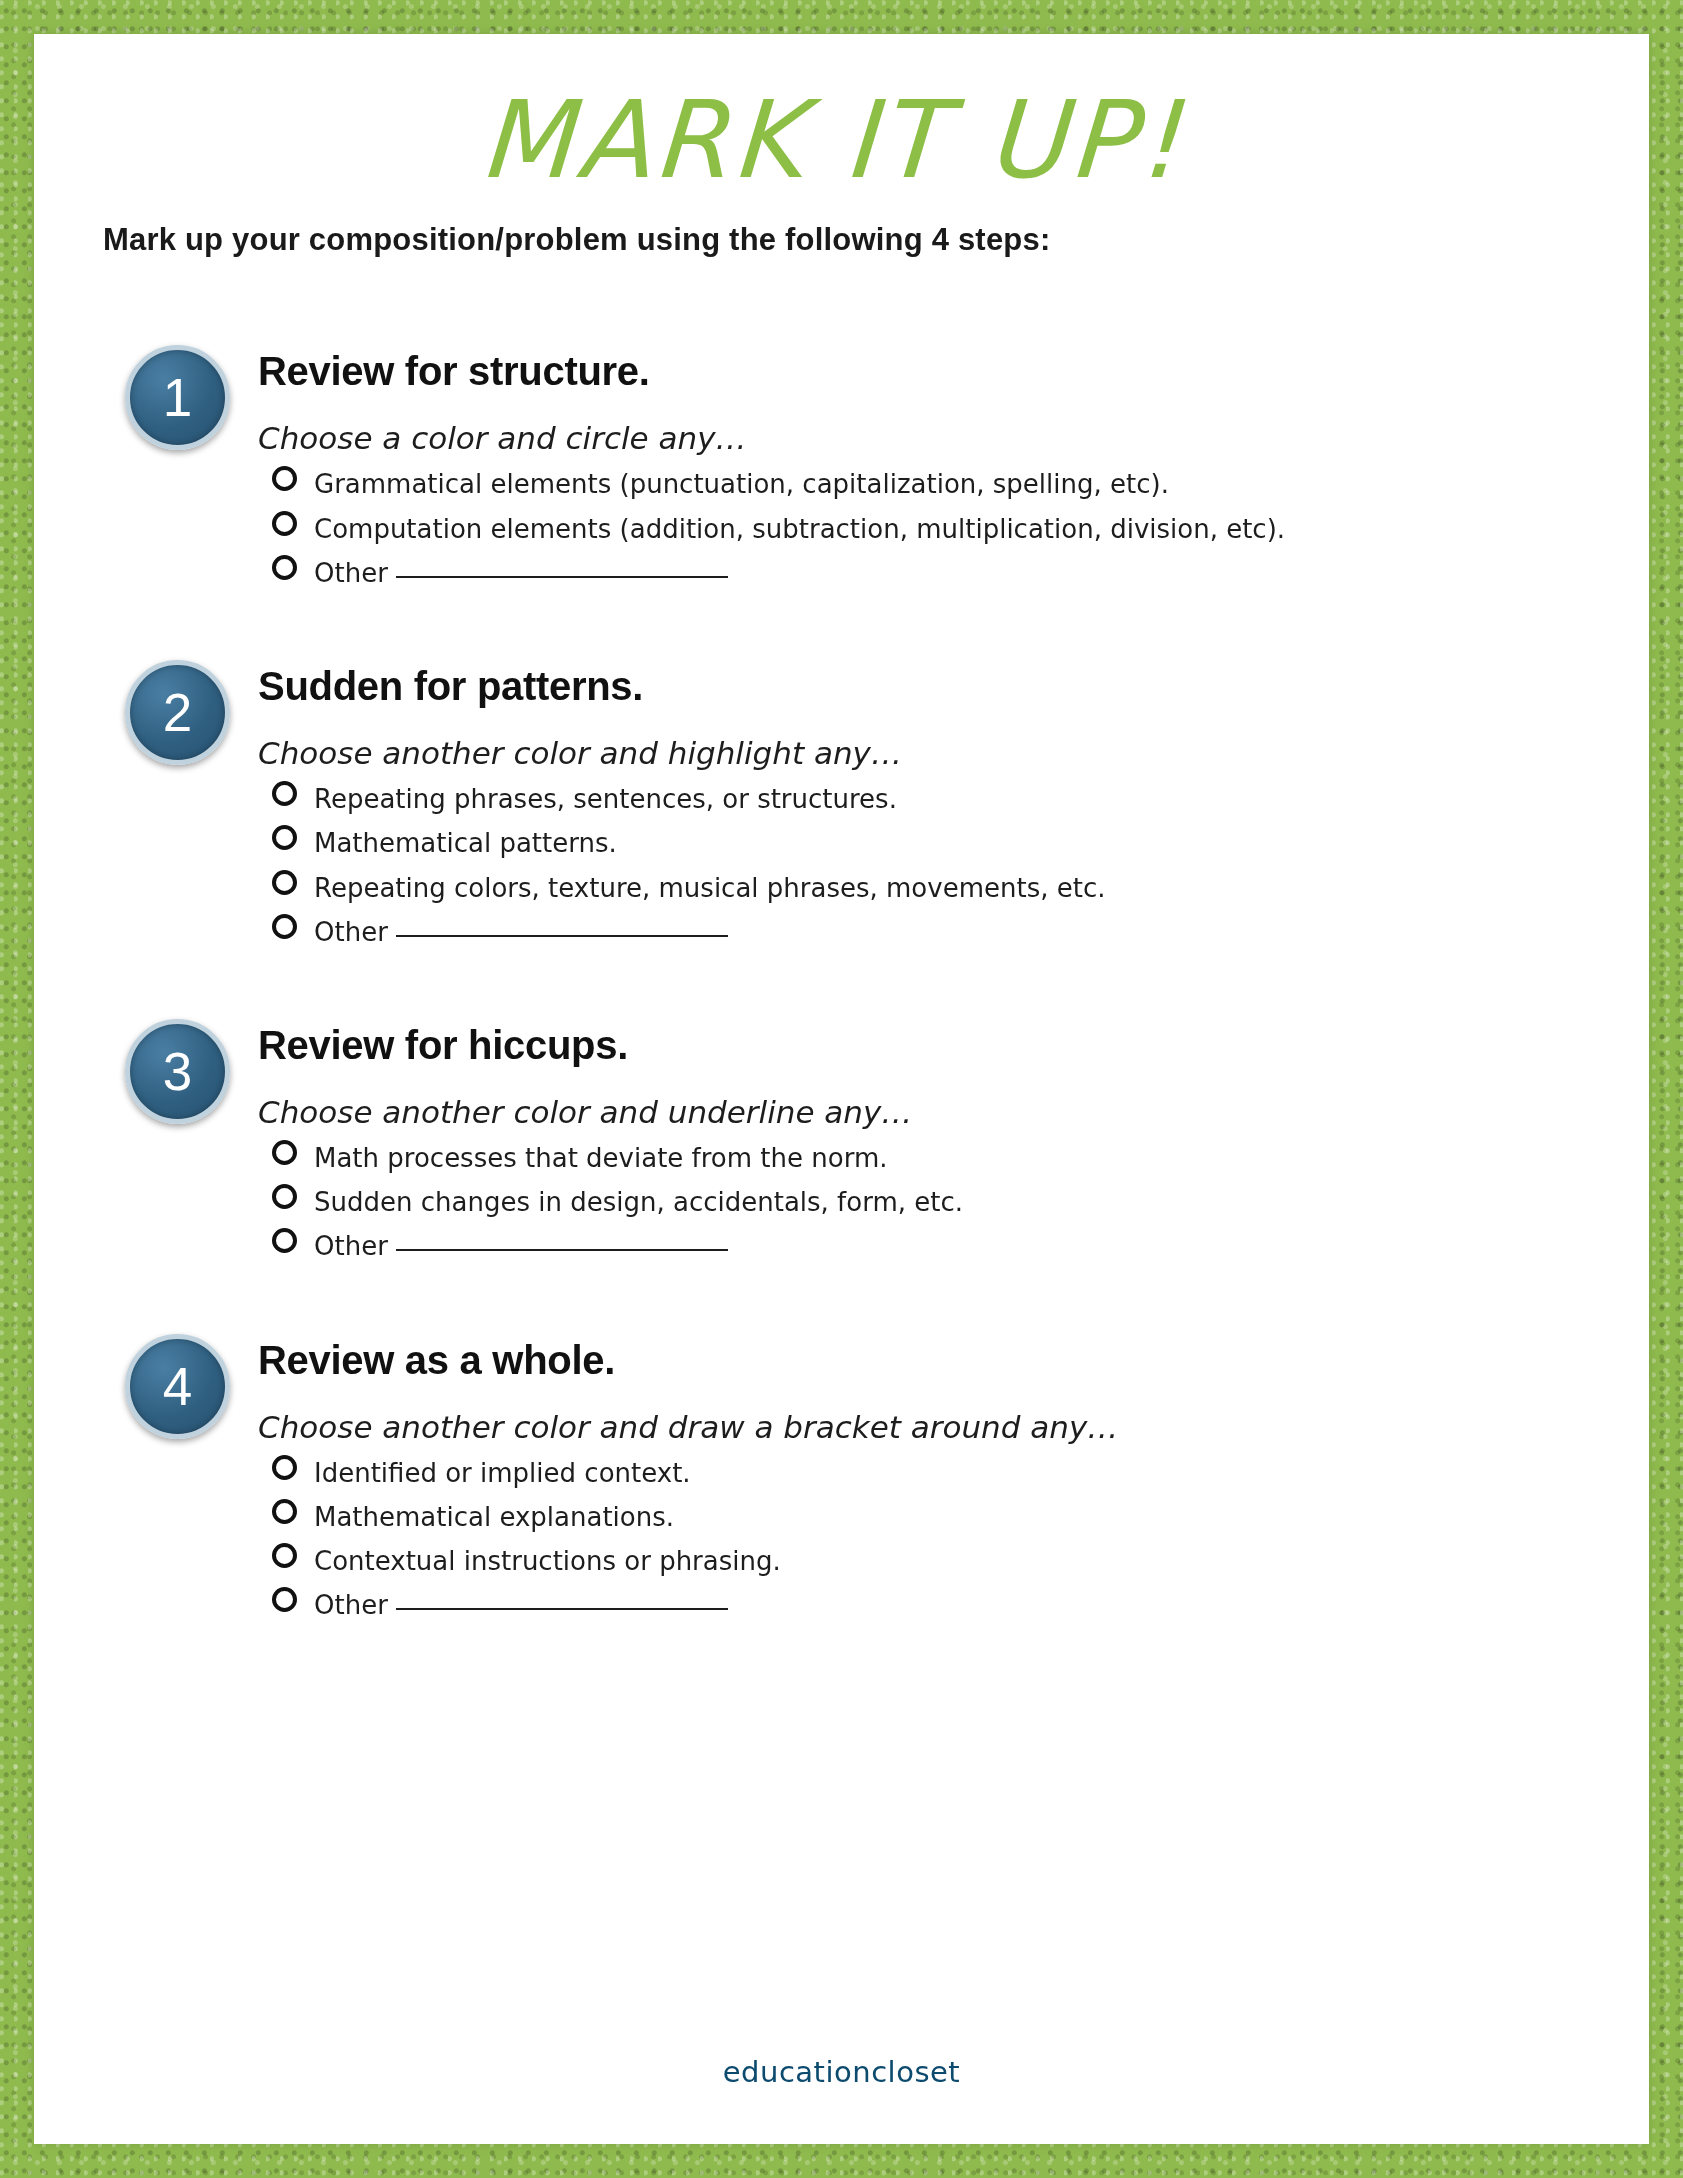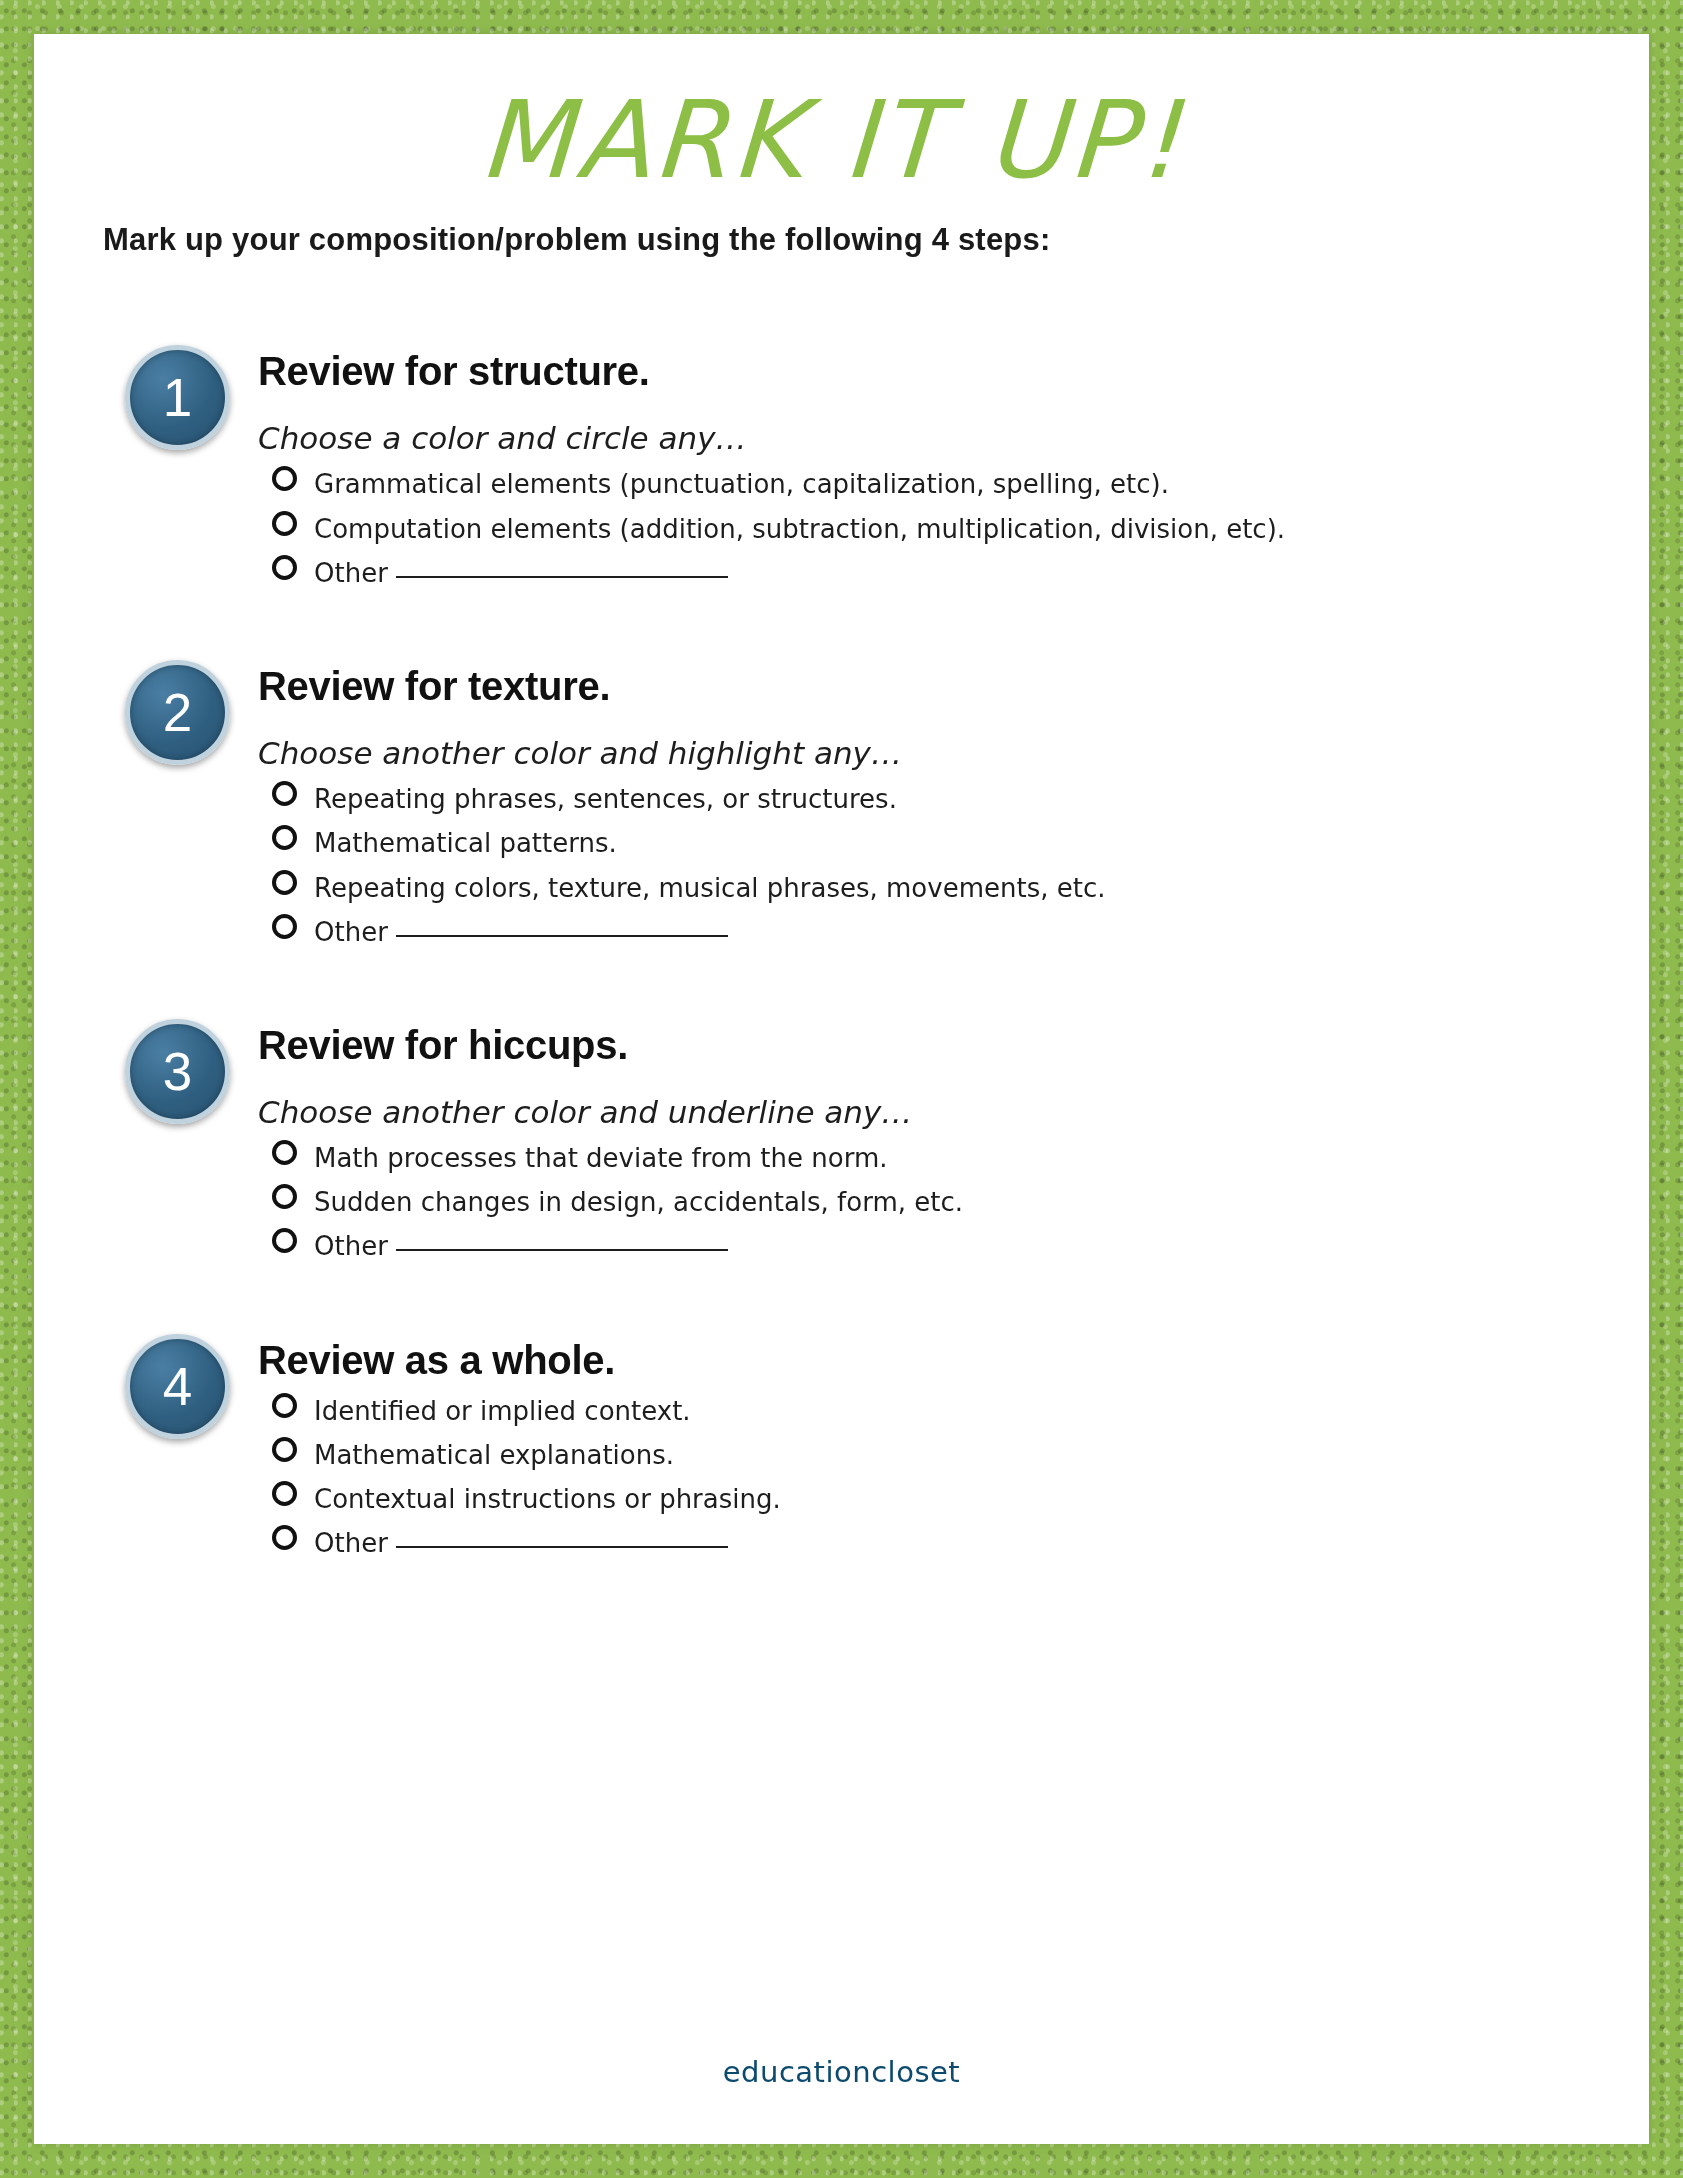--- a/index.html
+++ b/index.html
@@ -192,21 +192,21 @@
             </li>
           </ul>
         </div>
       </div>
 
       <div class="step">
         <div class="badge-wrap">
           <div class="badge">2</div>
         </div>
         <div class="step-body">
-          <div class="step-heading">Review for texture.</div>
+          <div class="step-heading">Sudden for patterns.</div>
           <div class="step-instruction">Choose another color and highlight any…</div>
           <ul class="bullets">
             <li>
               <span class="bullet-icon"></span>
               <span class="bullet-text">Repeating phrases, sentences, or structures.</span>
             </li>
             <li>
               <span class="bullet-icon"></span>
               <span class="bullet-text">Mathematical patterns.</span>
             </li>
@@ -247,20 +247,21 @@
           </ul>
         </div>
       </div>
 
       <div class="step">
         <div class="badge-wrap">
           <div class="badge">4</div>
         </div>
         <div class="step-body">
           <div class="step-heading">Review as a whole.</div>
+          <div class="step-instruction">Choose another color and draw a bracket around any…</div>
           <ul class="bullets">
             <li>
               <span class="bullet-icon"></span>
               <span class="bullet-text">Identified or implied context.</span>
             </li>
             <li>
               <span class="bullet-icon"></span>
               <span class="bullet-text">Mathematical explanations.</span>
             </li>
             <li>

